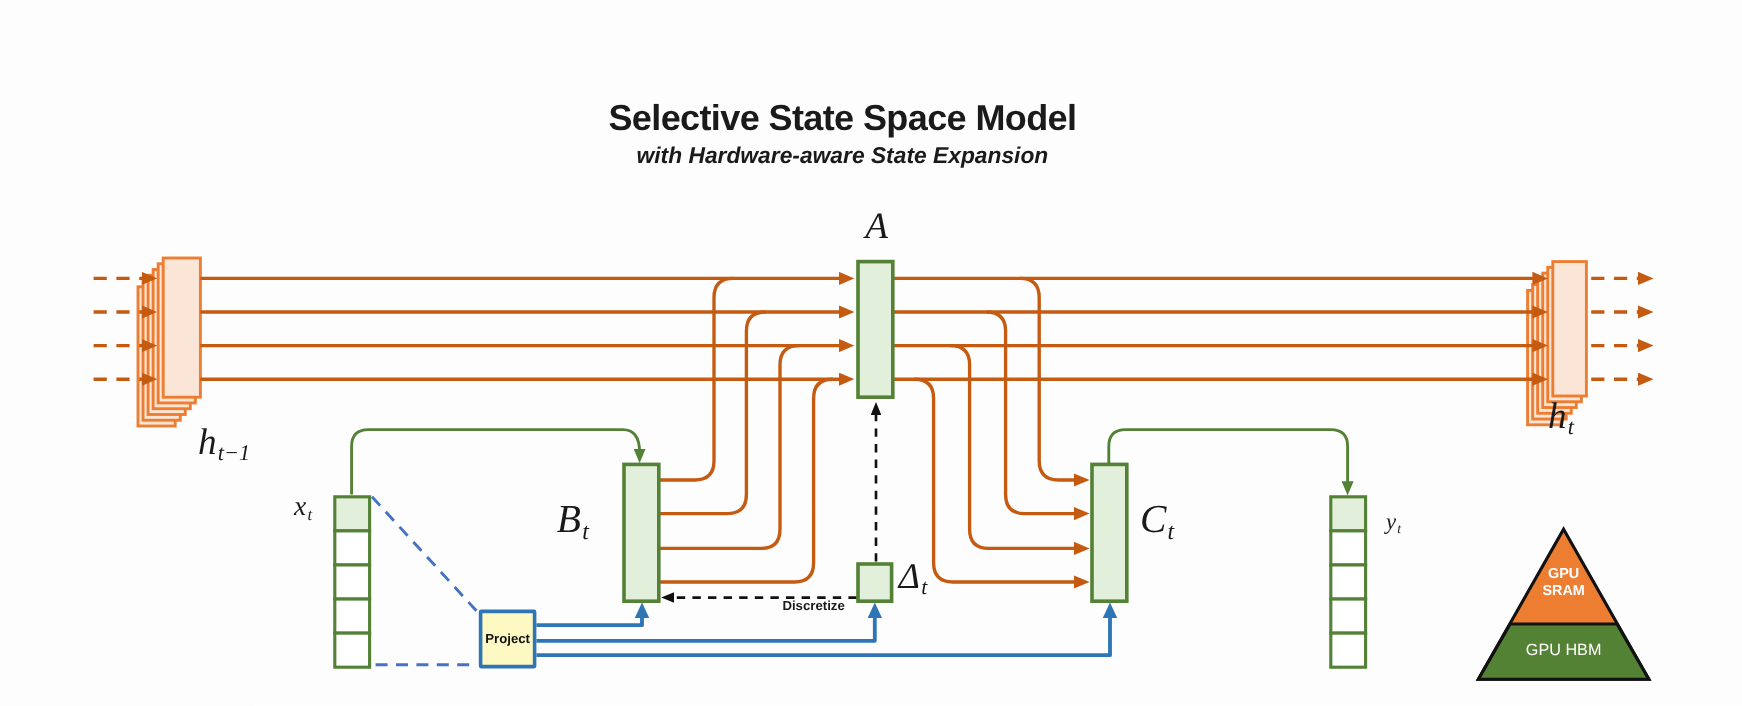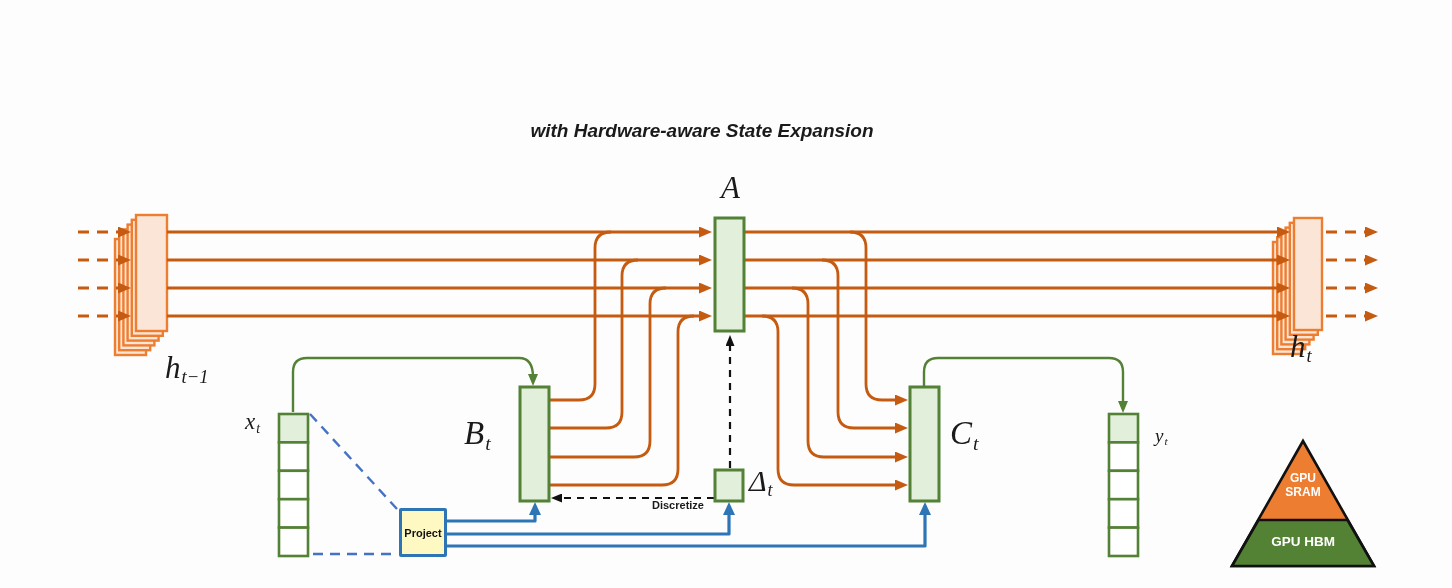--- a/index.html
+++ b/index.html
@@ -25,21 +25,21 @@
   .lbl-selection{left:485px;top:549px;font-size:19px;font-weight:700;color:#2E75B6;}
   .project-box{
     position:absolute;left:399px;top:508px;width:42px;height:43px;
     border:3px solid #2E75B6;background:#fef9c3;border-radius:2px;
     display:flex;align-items:center;justify-content:center;
     font-size:11px;font-weight:700;color:#111;
   }
   .pyr-sram{left:1303px;top:471px;transform:translateX(-50%);text-align:center;
     font-size:12px;line-height:14px;font-weight:700;color:#fff;}
   .pyr-hbm{left:1303px;top:534px;transform:translateX(-50%);
-    font-size:13.5px;font-weight:700;color:#fff;}
+    font-size:13.5px;font-weight:400;color:#fff;}
 </style>
 </head>
 <body>
 
 <div class="canvas">
 
 <svg width="1452" height="588" viewBox="0 0 1452 588">
   <defs>
     <marker id="aO" viewBox="0 0 13 11" refX="3" refY="5.5" markerWidth="13" markerHeight="11" markerUnits="userSpaceOnUse" orient="auto">
           <path d="M0,0 L13,5.5 L0,11 Z" fill="#C55A11"></path>
@@ -152,20 +152,21 @@
     <rect x="1109" y="499.2" width="29" height="28.4" fill="#ffffff"></rect>
     <rect x="1109" y="527.6" width="29" height="28.4" fill="#ffffff"></rect>
   </g>
 
   <g stroke="#111" stroke-width="2.6" stroke-linejoin="miter">
     <path d="M1303 441 L1374 566 H1232 Z" fill="#ED7D31"></path>
     <path d="M1258.5 520 H1347.5 L1374 566 H1232 Z" fill="#548235"></path>
   </g>
 </svg>
 
+  <div class="lbl title-main">Selective State Space Model</div>
   <div class="lbl title-sub">with Hardware-aware State Expansion</div>
 
   <div class="lbl math lbl-hprev"><span>h</span><span class="sub">t−1</span></div>
 
   <div class="lbl math lbl-x"><span>x</span><span class="sub">t</span></div>
 
   <div class="lbl math lbl-b"><span>B</span><span class="sub">t</span></div>
 
   <div class="lbl math lbl-a"><span>A</span></div>
 

